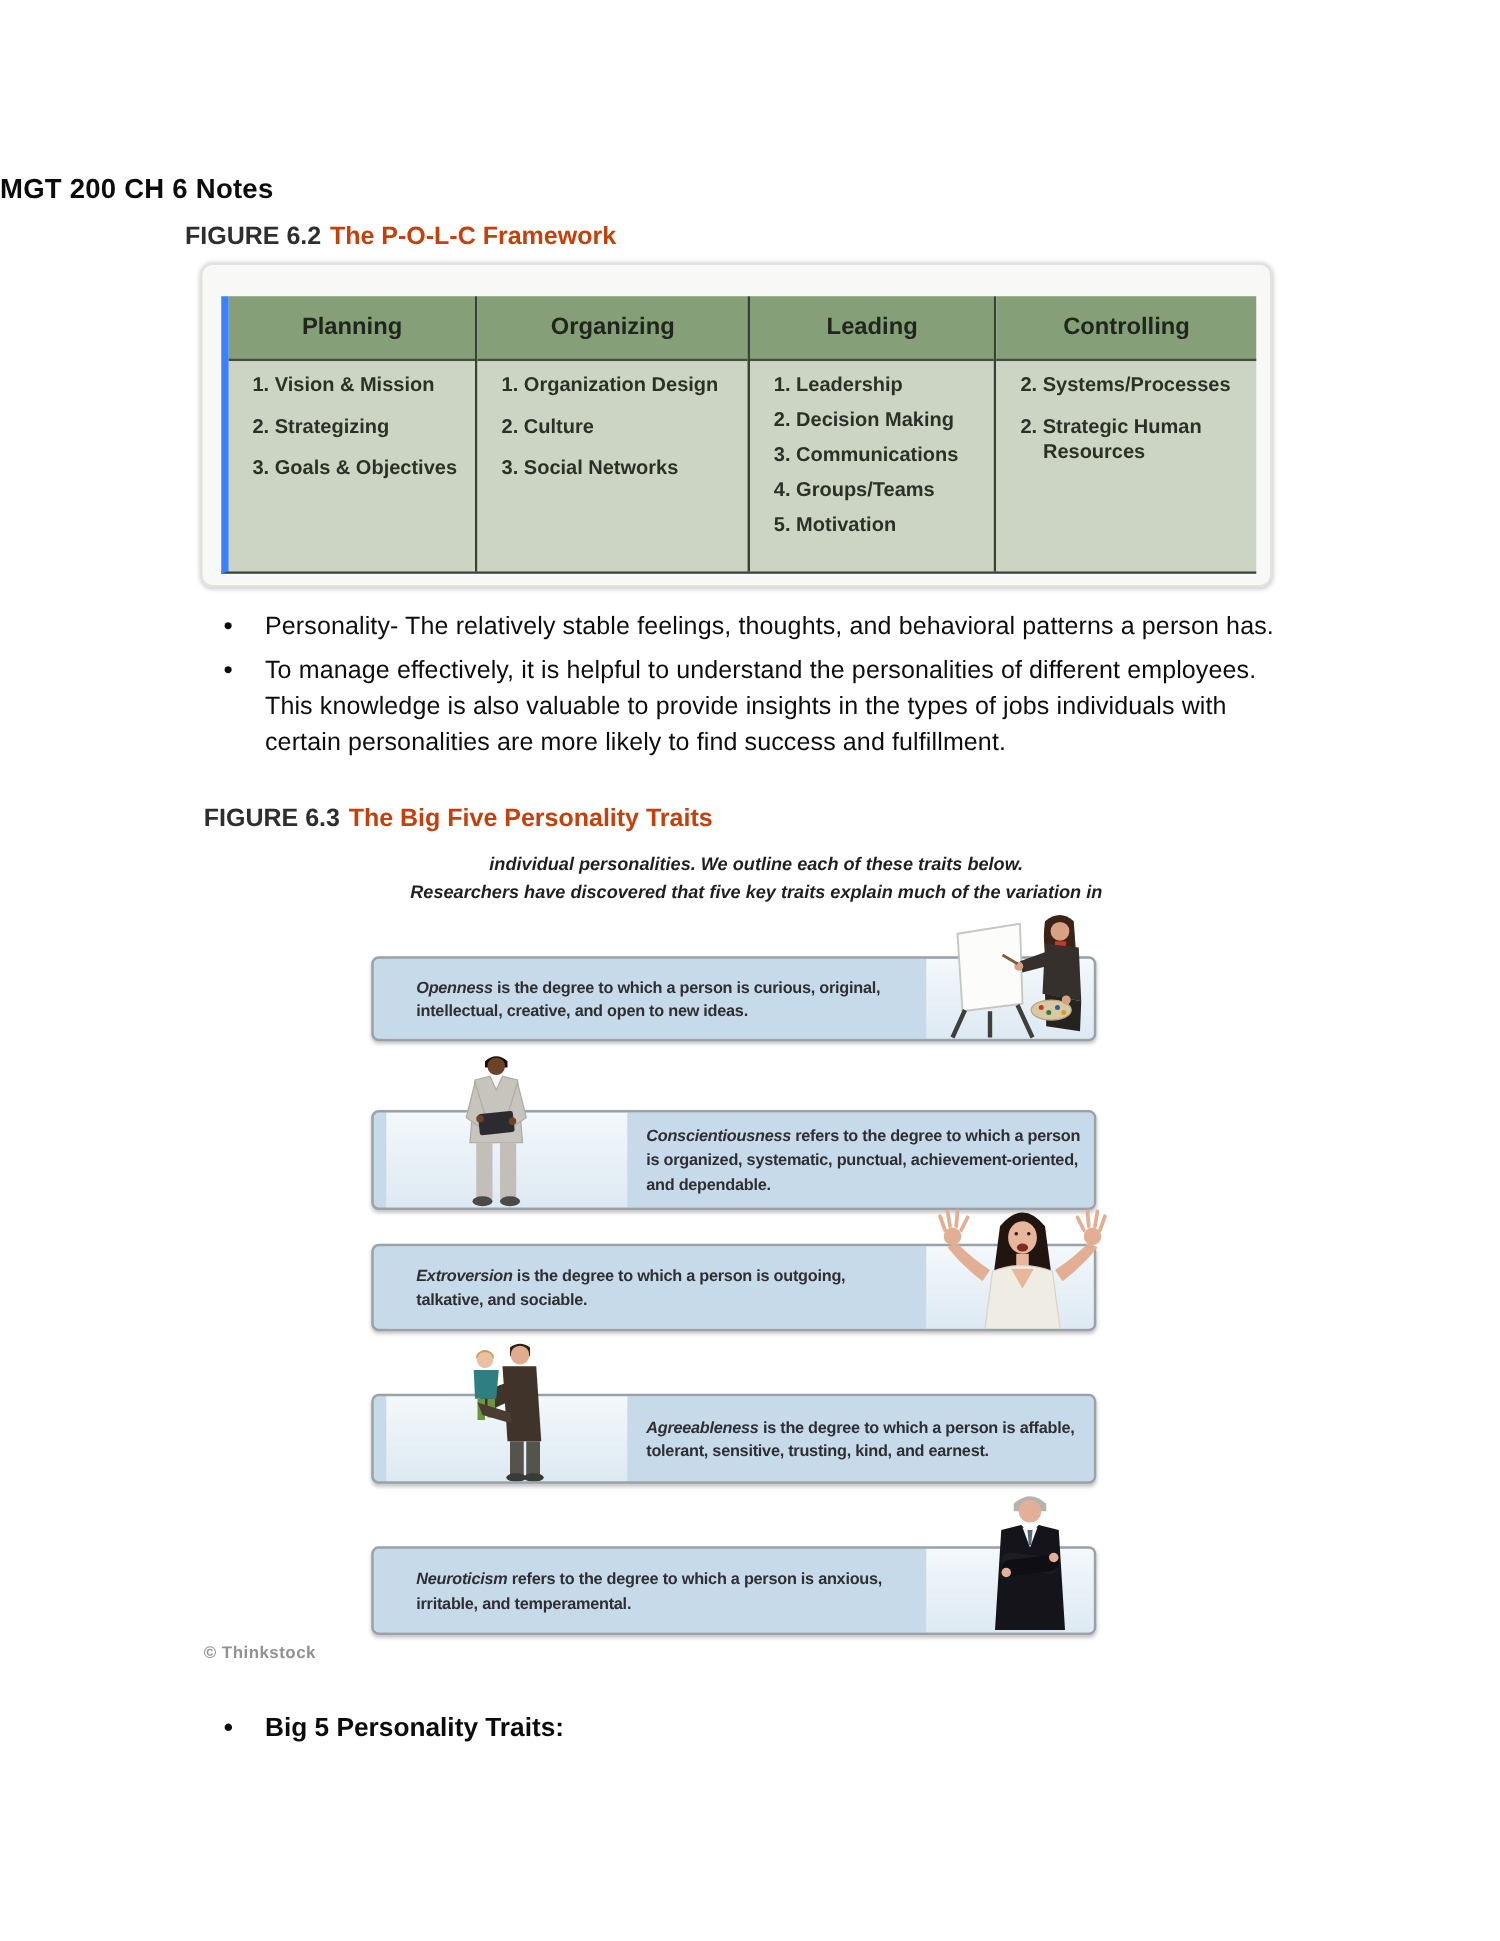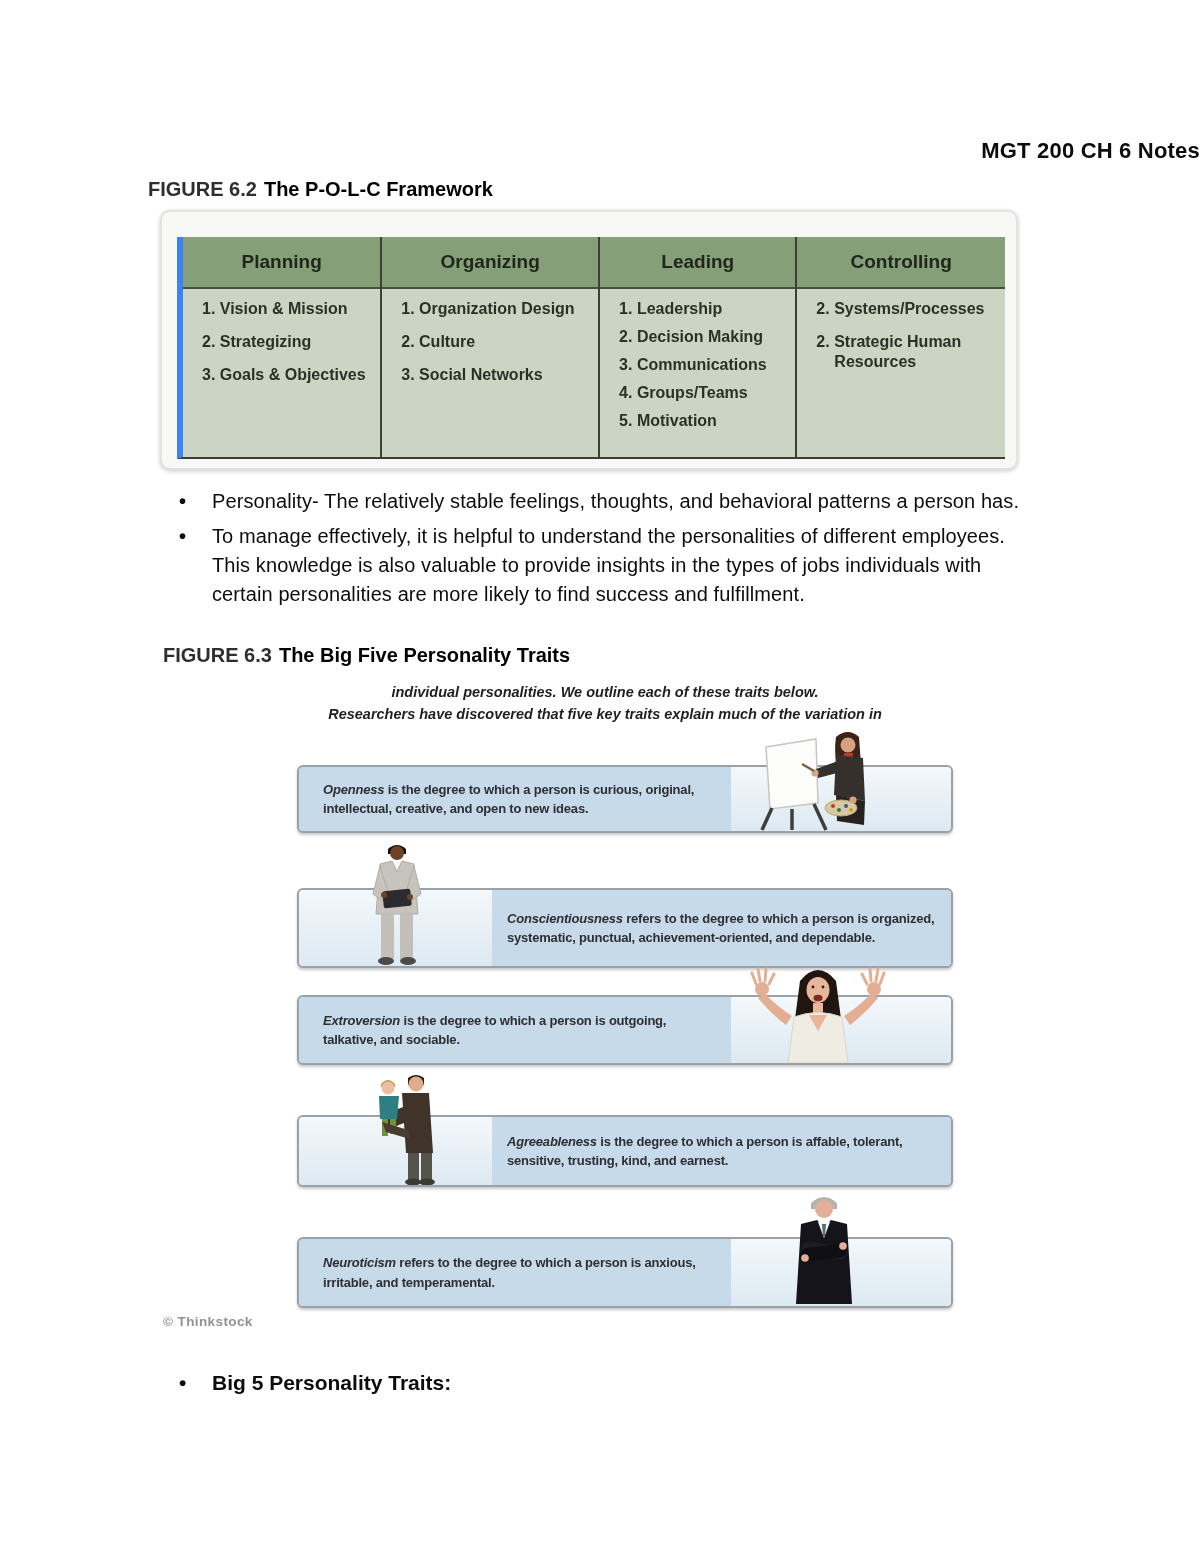--- a/index.html
+++ b/index.html
@@ -7,26 +7,26 @@
     position:relative;
     width:1200px;height:1553px;
     background:#ffffff;
     font-family:"Liberation Sans", sans-serif;
     color:#111;
     overflow:hidden;
   }
   
   .doc-title{
     position:absolute;left:0;top:138px;width:1200px;
-    text-align:right;font-size:22px;font-weight:bold;color:#0c0c0c;
+    text-align:left;font-size:22px;font-weight:bold;color:#0c0c0c;
     letter-spacing:.2px;
   }
   .fig-label{position:absolute;font-size:20px;font-weight:bold;color:#2e2e2e;}
   .fig-label .fig-label-num{color:#2e2e2e;font-weight:bold;}
-  .fig-label .fig-label-title{color:#000000;margin-left:7px;font-weight:bold;}
+  .fig-label .fig-label-title{color:#c2410c;margin-left:7px;font-weight:bold;}
   .fig62-label{left:148px;top:178px;}
   .fig63-label{left:163px;top:644px;}
 
   
   .fig62-frame{
     position:absolute;left:160px;top:210px;width:858px;height:260px;
     background:#f8f8f6;border:2px solid #e2e2de;border-radius:10px;
     box-shadow:0 1px 4px rgba(0,0,0,.22);
     box-sizing:border-box;
   }
@@ -64,24 +64,24 @@
     max-width:830px;font-size:20px;font-weight:400;line-height:29px;color:#0d0d0d;
     letter-spacing:.1px;
   }
 
   
   .fig63-subtitle{
     position:absolute;left:295px;top:681px;width:620px;text-align:center;
     font-size:14.5px;font-style:italic;font-weight:600;color:#1f1f1f;line-height:1.55;
   }
   .trait-box{
-    position:absolute;left:297px;width:656px;
+    position:absolute;left:297px;width:580px;
     border:2px solid #9aa2a8;border-radius:6px;
     box-shadow:0 2px 3px rgba(0,0,0,.22);
-    display:flex;overflow:hidden;box-sizing:border-box;background:#c7daea;
+    display:flex;overflow:hidden;box-sizing:border-box;background:#c7daea;padding-left:10px;
   }
   .trait-text{
     display:flex;align-items:center;background:#c7daea;box-sizing:border-box;
   }
   .trait-img-zone{
     flex:1;background:linear-gradient(to bottom,#f3f8fb,#dde9f2);
   }
   .trait-p{
     font-size:13px;font-weight:600;color:#2e2e33;line-height:1.5;
     letter-spacing:-0.2px;margin:0;

